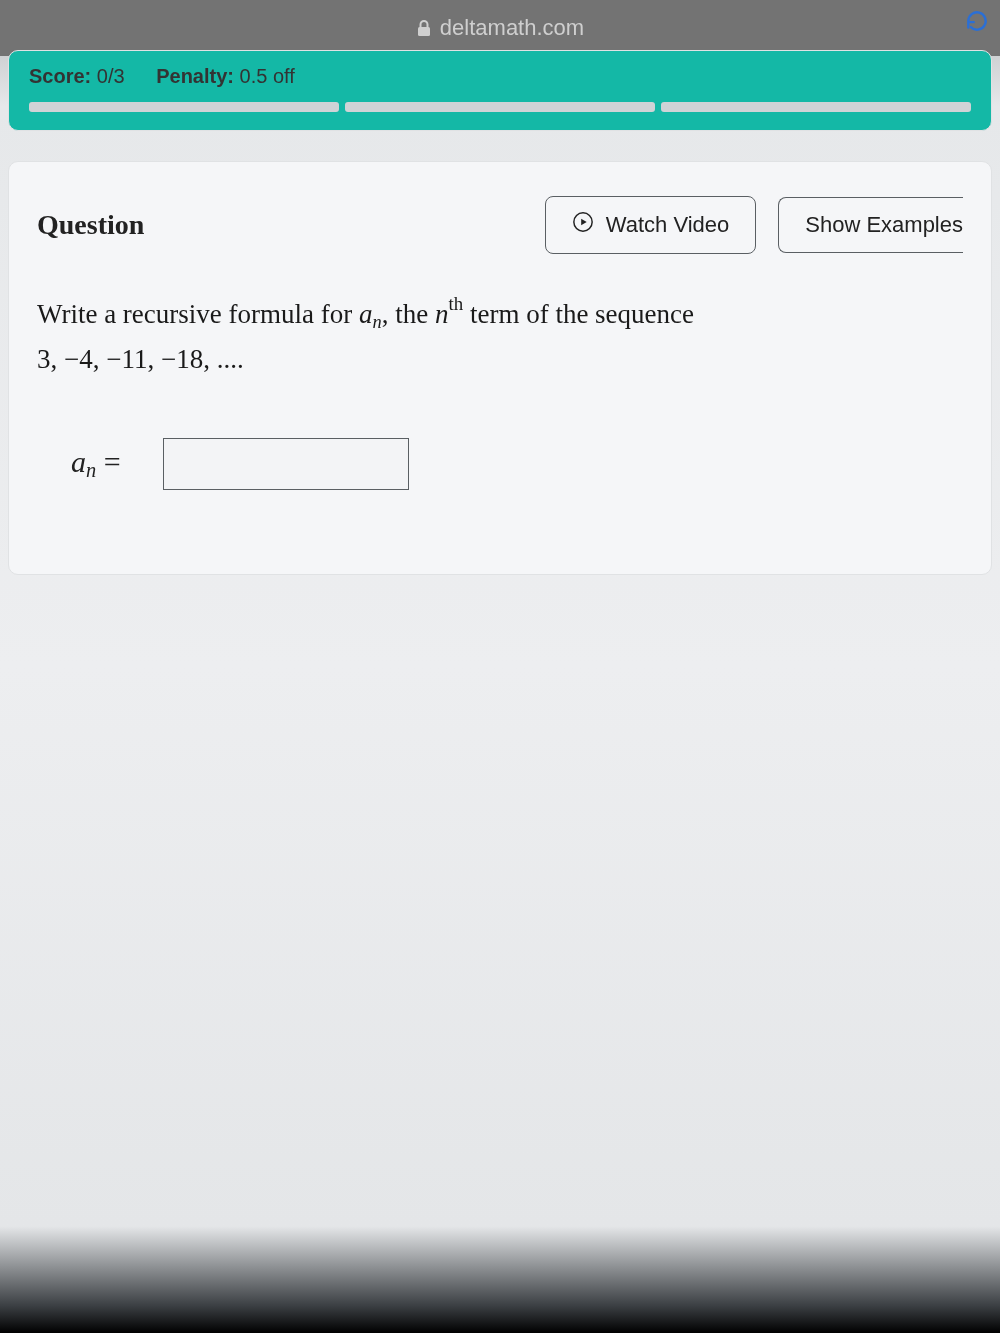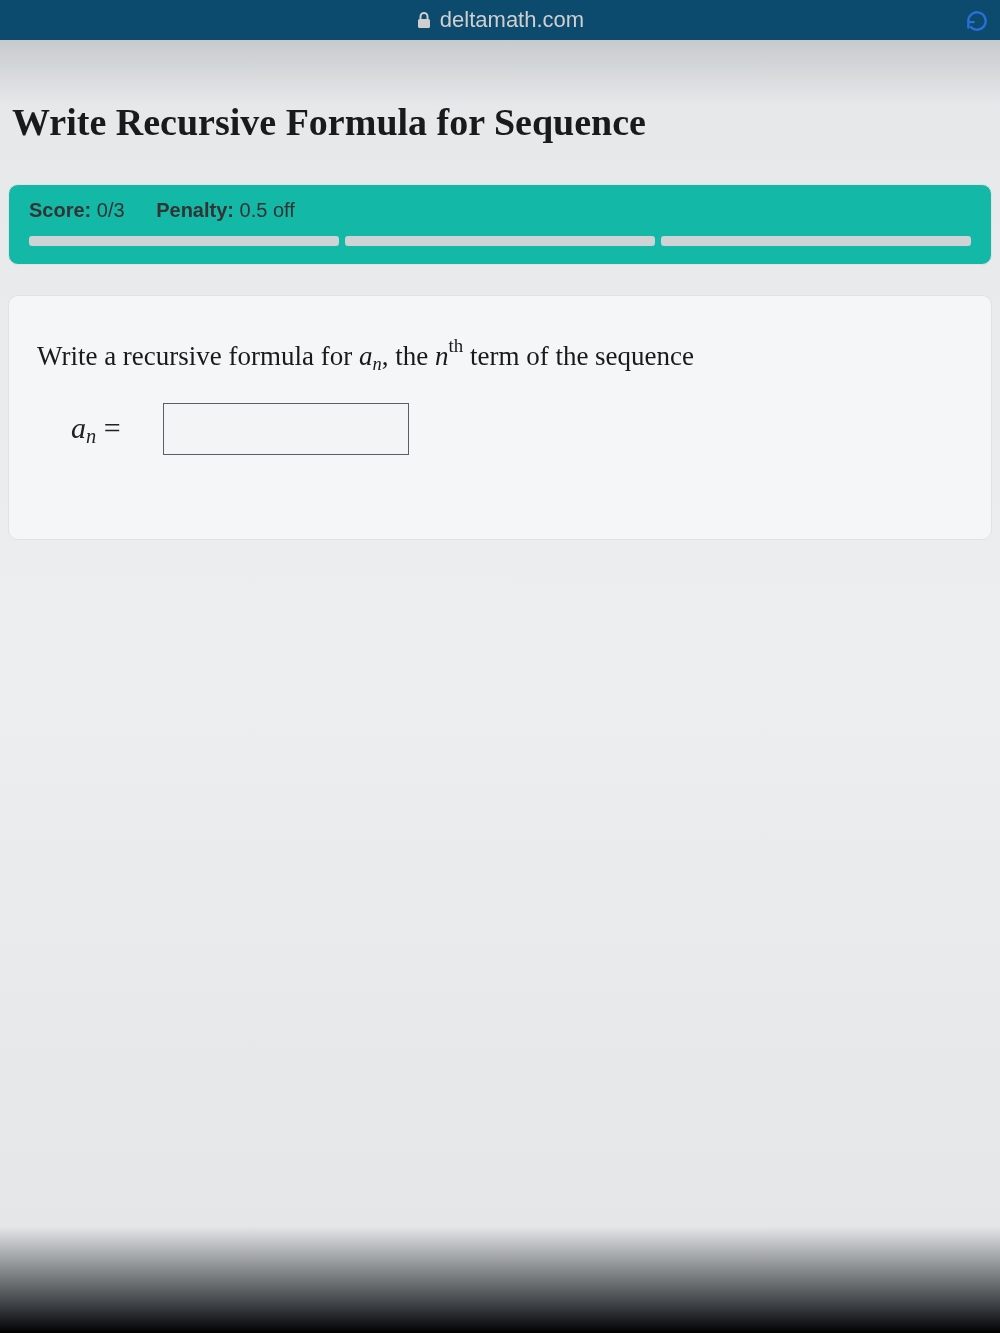--- a/index.html
+++ b/index.html
@@ -7,22 +7,22 @@
   body {
     font-family: "Helvetica Neue", Arial, sans-serif;
     background: linear-gradient(180deg, #000 0%, #000 2.9%, #c7cacc 2.9%, #e6e8ea 8%, #edeef0 50%, #e4e6e8 92%, #3a3e42 98%, #000 100%);
     color: #222;
   }
 
   
   .browser-bar {
     position: absolute;
     top: 0; left: 0; right: 0;
-    height: 40px;
-    background: #0c4a6e;
+    height: 56px;
+    background: #737373;
     display: flex;
     align-items: center;
     justify-content: center;
     color: #cfcfcf;
     font-size: 22px;
   }
   .browser-bar .lock {
     display: inline-flex;
     align-items: center;
     margin-right: 8px;
@@ -110,21 +110,21 @@
     cursor: pointer;
     white-space: nowrap;
   }
   .btn-outline.cut { padding-right: 0; border-right: none; border-top-right-radius: 0; border-bottom-right-radius: 0; }
 
   .prompt {
     font-family: Georgia, "Times New Roman", serif;
     font-size: 27px;
     line-height: 1.65;
     color: #1a1a1a;
-    margin-bottom: 24px;
+    margin-bottom: 56px;
   }
   .mi { font-style: italic; }
   .sub { font-size: 0.68em; vertical-align: -0.25em; font-style: italic; }
   .sup { font-size: 0.7em; vertical-align: 0.7em; }
 
   .answer-block {
     padding-left: 34px;
   }
   .answer-label {
     font-family: Georgia, "Times New Roman", serif;
@@ -194,41 +194,58 @@
   <span class="refresh">
     <svg width="26" height="26" viewBox="0 0 24 24" fill="none">
       <path d="M4 12a8 8 0 1 1 2.34 5.66" stroke="#2a6fd6" stroke-width="2.2" fill="none" stroke-linecap="round"></path>
       <path d="M4 18v-5h5" stroke="#2a6fd6" stroke-width="2.2" fill="none" stroke-linecap="round" stroke-linejoin="round"></path>
     </svg>
   </span>
 </div>
 
 <div class="page">
 
-  <h1 class="heading">Write Recursive Formula for Sequence</h1>
 
   <div class="score-card">
     <div class="score-line">
       <strong>Score:</strong>
       <span>0/3</span>
       <span class="penalty-label">Penalty:</span>
       <span class="penalty-val">0.5 off</span>
     </div>
     <div class="progress">
       <div class="seg"></div>
       <div class="seg"></div>
       <div class="seg"></div>
     </div>
   </div>
 
   <div class="question-card">
 
+    <div class="q-header">
+      <div class="q-title">Question</div>
+
+      <button class="btn-outline">
+        <span>
+          <svg width="22" height="22" viewBox="0 0 24 24" fill="none">
+            <circle cx="12" cy="12" r="10" stroke="#222" stroke-width="1.6"></circle>
+            <path d="M10 8.5 L16 12 L10 15.5 Z" fill="#222"></path>
+          </svg>
+        </span>
+        <span>Watch Video</span>
+      </button>
+
+      <button class="btn-outline cut">
+        <span>Show Examples</span>
+      </button>
+    </div>
 
     <p class="prompt">
       <span>Write a recursive formula for </span><span class="mi">a</span><span class="sub">n</span><span>, the </span><span class="mi">n</span><span class="sup">th</span><span> term of the sequence</span><br>
+      <span>3, −4, −11, −18, ....</span>
     </p>
 
     <div class="answer-block">
 
 
       <div class="eq-row">
         <span class="lhs"><span class="mi">a</span><span class="sub">n</span>&nbsp;=</span>
         <input class="large" type="text" value="" style="">
       </div>
 

